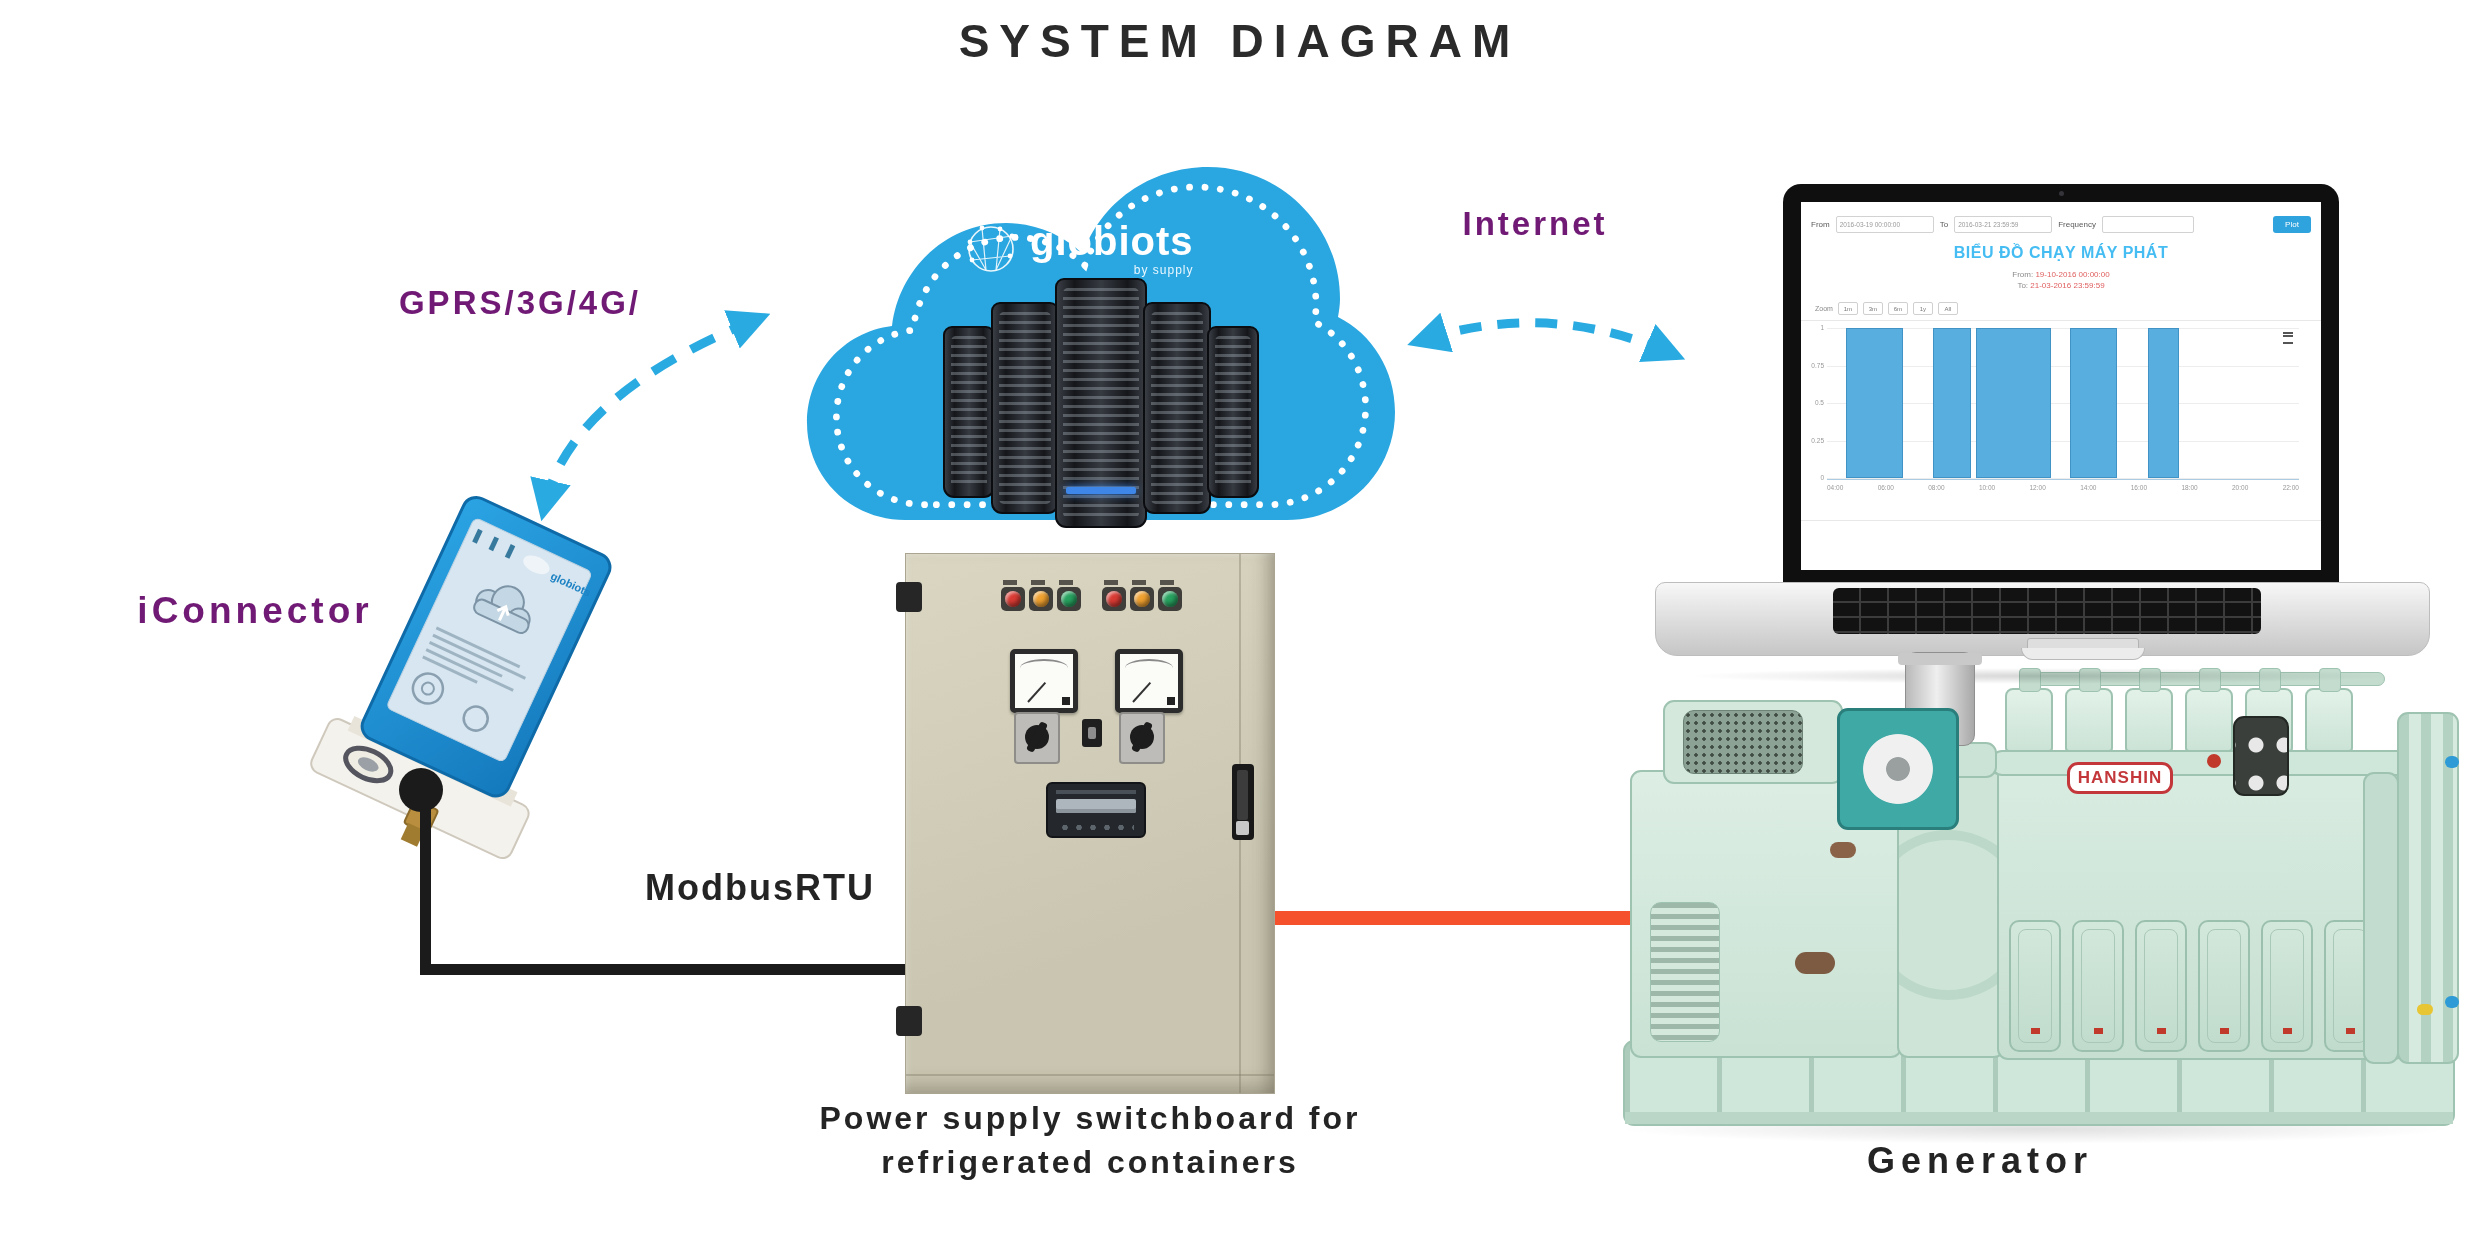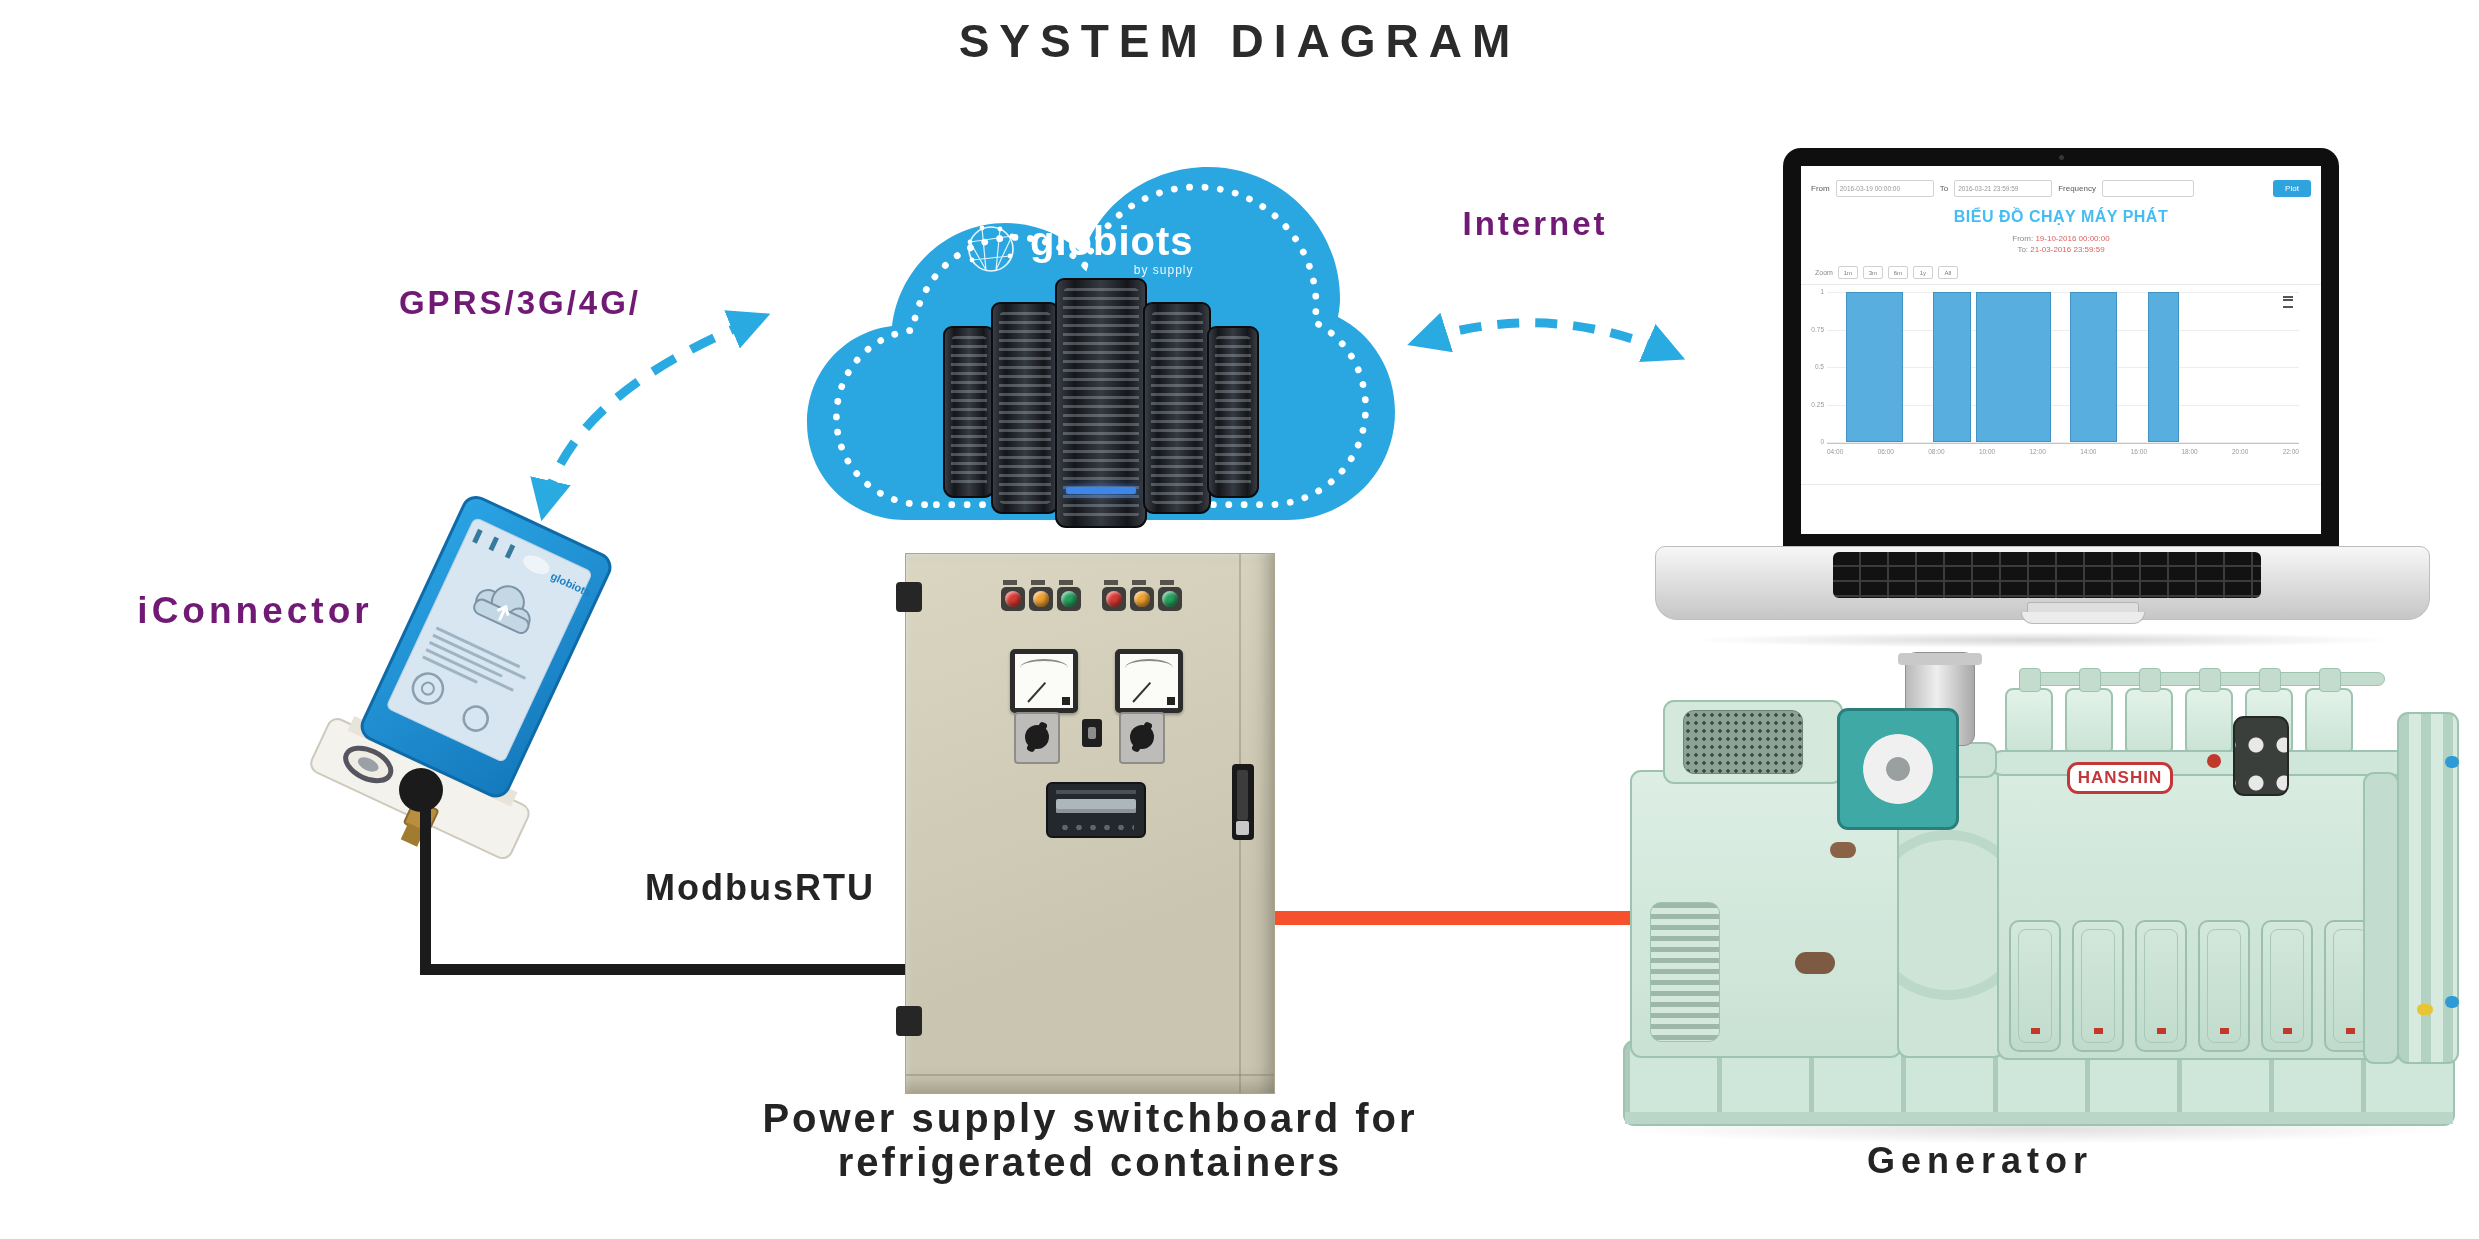--- a/index.html
+++ b/index.html
@@ -9,21 +9,21 @@
 
   
   .page-title{left:0;top:14px;width:100%;text-align:center;font-size:46px;font-weight:800;
               letter-spacing:10px;color:#2b2b2b;}
   .lbl-blue{color:#701a75;font-weight:bold;text-align:center;}
   .lbl-gprs{left:290px;top:282px;width:460px;font-size:33px;line-height:41px;letter-spacing:3px;}
   .lbl-internet{left:1425px;top:205px;width:220px;font-size:33px;letter-spacing:3px;}
   .lbl-iconnector{left:90px;top:590px;width:330px;font-size:37px;letter-spacing:4px;}
   .lbl-dark{color:#242424;font-weight:bold;text-align:center;}
   .lbl-rs485{left:595px;top:866px;width:330px;font-size:36px;line-height:44px;letter-spacing:2px;}
-  .lbl-swcap{left:680px;top:1096px;width:820px;font-size:40px;line-height:44px;letter-spacing:3px;}
+  .lbl-swcap{left:680px;top:1096px;width:820px;font-size:32px;line-height:44px;letter-spacing:3px;}
   .lbl-gencap{left:1755px;top:1140px;width:450px;font-size:36px;letter-spacing:6px;}
 
   
   .cloud-svg{left:775px;top:115px;}
   .cloud-logo{left:962px;top:216px;display:flex;align-items:center;gap:10px;z-index:3;}
   .cloud-logo .wordmark{color:#fff;font-size:40px;font-weight:bold;letter-spacing:1px;line-height:40px;}
   .cloud-logo .sub{color:#eaf7ff;font-size:12px;text-align:right;margin-top:2px;letter-spacing:1px;}
   .racks{left:935px;top:260px;width:330px;height:268px;z-index:2;}
   .rack{position:absolute;background:linear-gradient(90deg,#3a3e45,#14161a 20%,#363a41 50%,#14161a 80%,#3a3e45);
         border:2px solid #0b0c0f;border-radius:9px 9px 11px 11px;}
@@ -120,21 +120,21 @@
       background-image:repeating-linear-gradient(90deg,#b4d2c2 0 10px,#d7eadf 10px 22px);}
   .gen-right2{left:758px;top:120px;width:36px;height:292px;background:#c2ddd0;border:2px solid #9fc3b1;border-radius:6px;}
   .gen-hx{left:628px;top:64px;width:56px;height:80px;background:#3a3f3b;border:2px solid #242824;border-radius:6px;z-index:6;
       background-image:radial-gradient(circle,#e8e8e8 0 7px,transparent 8px);background-size:28px 38px;background-position:7px 8px;}
   .gen-tag-blue{left:840px;top:104px;width:14px;height:12px;background:#2e9bd6;z-index:7;}
   .gen-tag-blue2{left:840px;top:344px;width:14px;height:12px;background:#2e9bd6;z-index:7;}
   .gen-tag-yellow{left:812px;top:352px;width:16px;height:11px;background:#e8c532;z-index:7;}
 
   
   .laptop{left:1655px;top:140px;width:775px;height:510px;}
-  .laptop .p{position:absolute;box-sizing:border-box;}
+  .laptop .p{position:absolute;box-sizing:border-box;margin-top:36px;}
   .lap-screen{left:128px;top:8px;width:556px;height:400px;background:#0f0f10;border-radius:18px 18px 0 0;}
   .lap-screen::before{content:"";position:absolute;left:50%;top:7px;width:5px;height:5px;margin-left:-2px;
       border-radius:50%;background:#34343a;}
   .lap-display{left:146px;top:26px;width:520px;height:368px;background:#ffffff;overflow:hidden;}
   .lap-base{left:0;top:406px;width:775px;height:74px;border:1px solid #bdbdbd;
       background:linear-gradient(180deg,#f7f7f7 0%,#e3e3e3 40%,#c6c6c6 100%);border-radius:10px 10px 22px 22px;}
   .lap-kb{left:178px;top:412px;width:428px;height:46px;background:#121212;border-radius:6px;
       background-image:repeating-linear-gradient(90deg,transparent 0 26px,#3c3c3c 26px 28px),
                        repeating-linear-gradient(180deg,transparent 0 13px,#3c3c3c 13px 15px);}
   .lap-trackpad{left:372px;top:462px;width:112px;height:15px;background:#dedede;border:1px solid #b3b3b3;border-radius:3px;}

